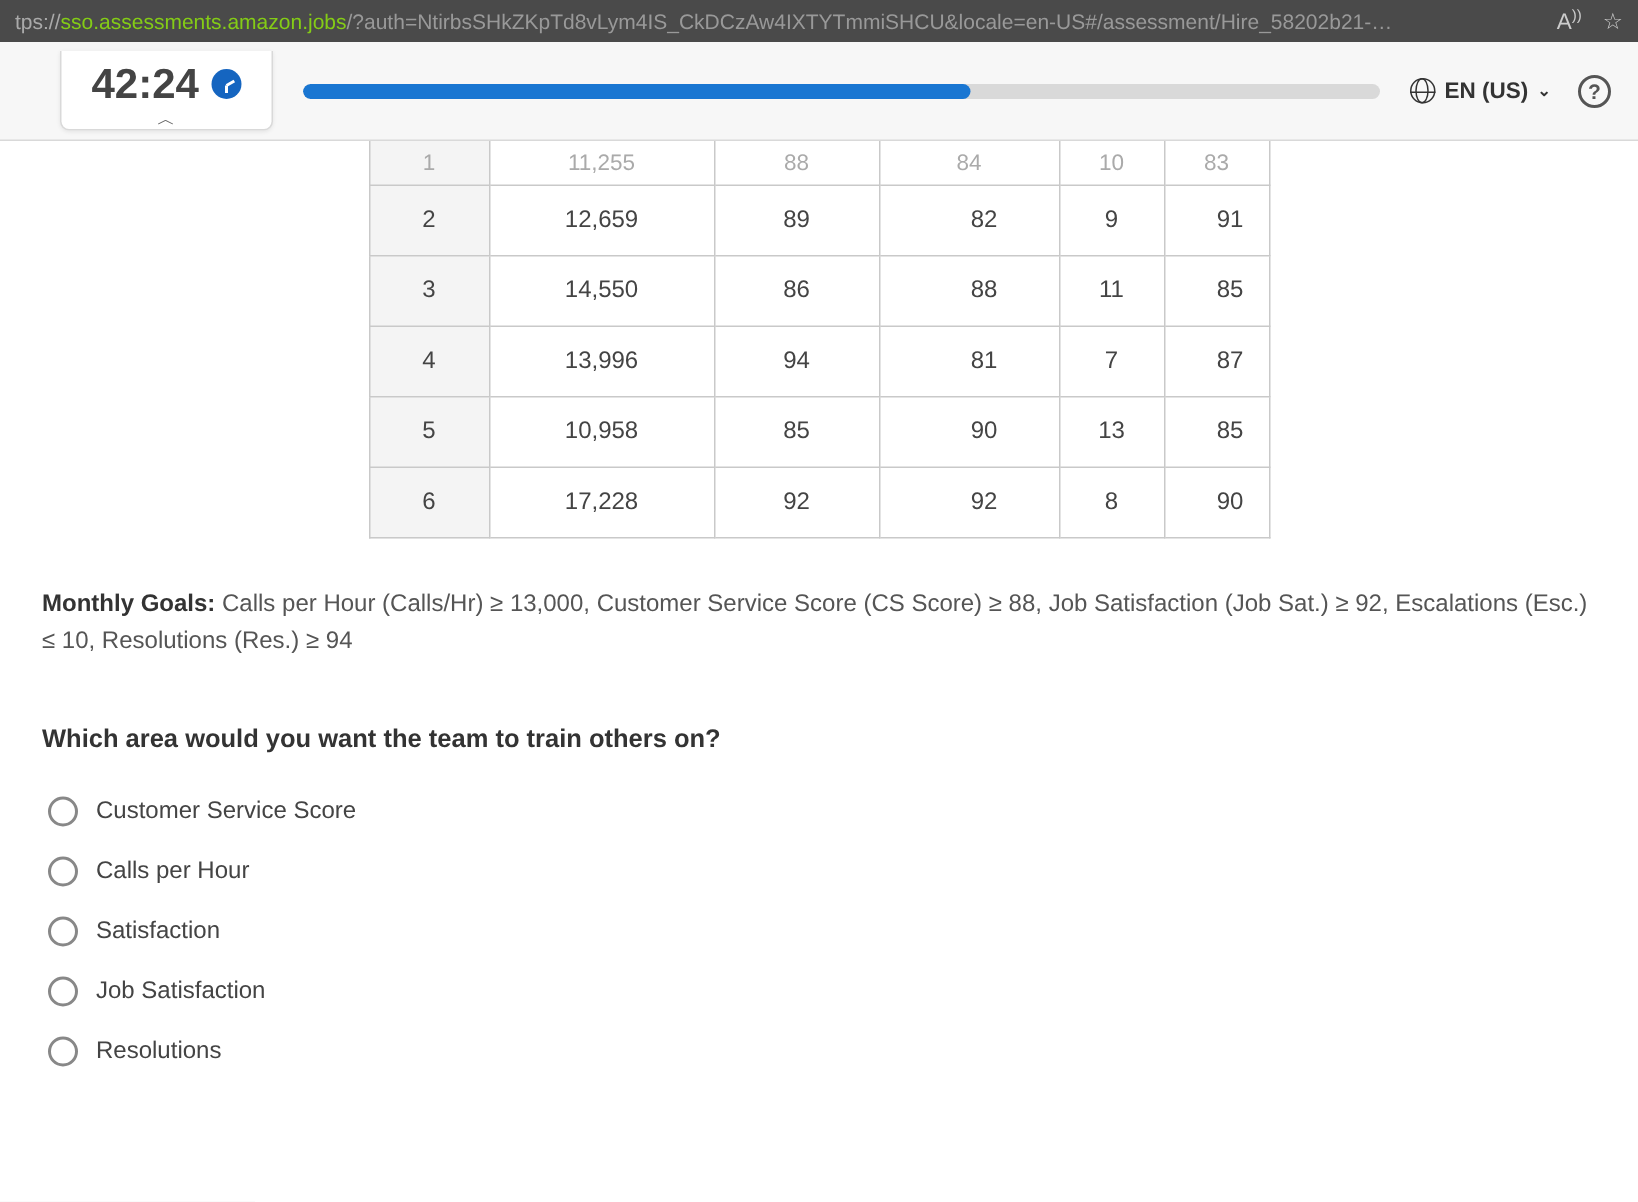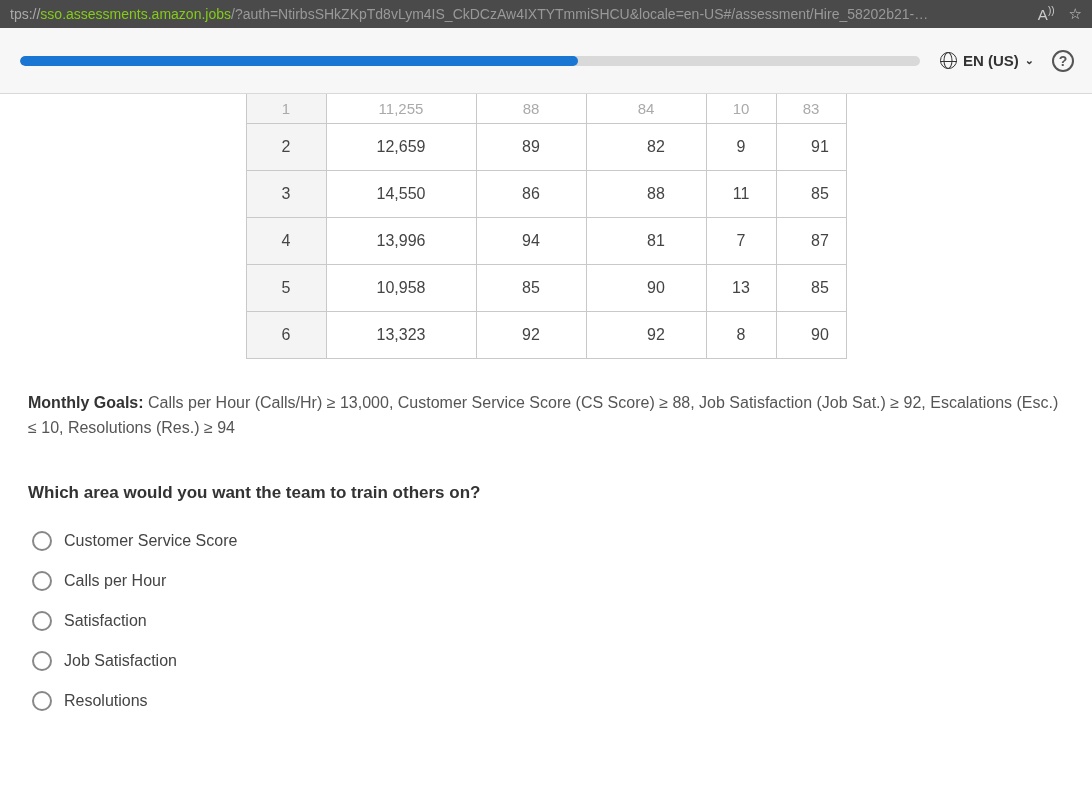--- a/index.html
+++ b/index.html
@@ -149,20 +149,27 @@
   <span class="url-prefix">tps://</span>
   <span class="url-main">sso.assessments.amazon.jobs</span>
   <span class="url-rest">/?auth=NtirbsSHkZKpTd8vLym4IS_CkDCzAw4IXTYTmmiSHCU&amp;locale=en-US#/assessment/Hire_58202b21-…</span>
   <div class="browser-icons">
     <span>A<span style="font-size:10px;vertical-align:super">))</span></span>
     <span>☆</span>
   </div>
 </div>
 
 <div class="topbar">
+  <div class="timer-box">
+    <div class="time">
+      <span>42:24</span>
+      <span class="clock-icon"></span>
+    </div>
+    <span class="chev">︿</span>
+  </div>
   <div class="progress-wrap">
     <div class="progress">
         <div class="progress-fill"></div>
       </div>
   </div>
   <div class="locale-box">
     <span class="globe-icon"></span>
     <span>EN (US)</span>
     <span class="chev-down">⌄</span>
   </div>
@@ -209,21 +216,21 @@
           <tr>
             <td class="col0">5</td>
             <td class="col1">10,958</td>
             <td class="col2">85</td>
             <td class="col3">90</td>
             <td class="col4">13</td>
             <td class="col5">85</td>
           </tr>
           <tr>
             <td class="col0">6</td>
-            <td class="col1">13,323</td>
+            <td class="col1">17,228</td>
             <td class="col2">92</td>
             <td class="col3">92</td>
             <td class="col4">8</td>
             <td class="col5">90</td>
           </tr>
         </tbody>
     </table>
   </div>
 
   <p class="goals">

